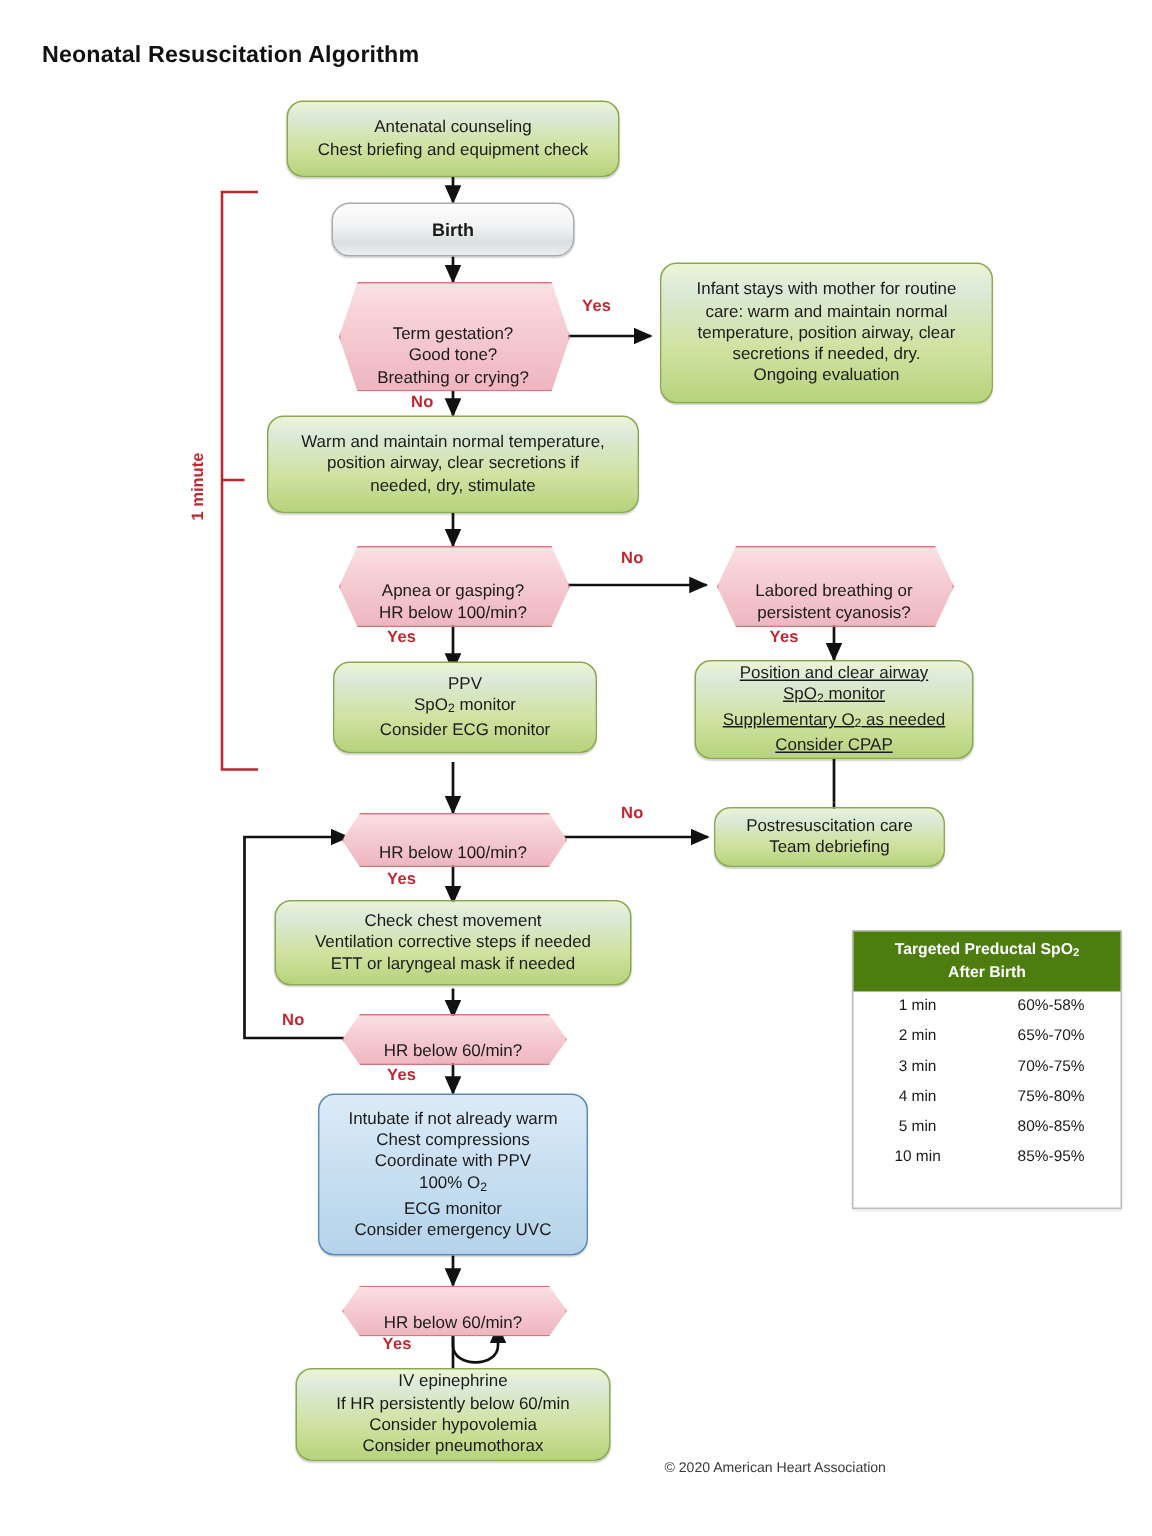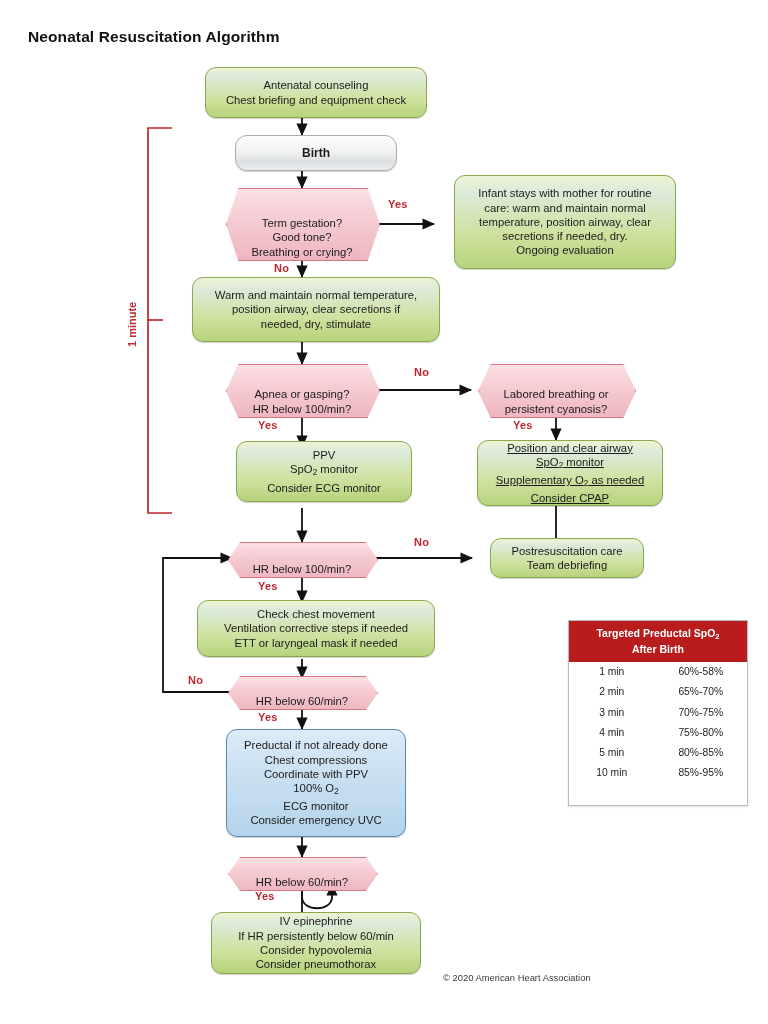--- a/index.html
+++ b/index.html
@@ -21,21 +21,20 @@
 
   
   .node{
     position:absolute;
     box-sizing:border-box;
     display:flex;align-items:center;justify-content:center;
     text-align:center;
     font-size:11.3px;
     line-height:14.3px;
     color:#1b1b1b;
-    margin-left:14px;
   }
   .node .tx{padding:0 8px;width:100%;}
 
   
   .green{
     border:1px solid #8aa94f;
     border-radius:11px;
     background:linear-gradient(180deg,#edf4d4 0%,#dcead9 18%,#cfe2a0 62%,#b7d37c 100%);
     box-shadow:0 1px 1px rgba(0,0,0,.18);
   }
@@ -91,21 +90,21 @@
   
   .tbl{
     position:absolute;
     left:568px;top:620px;width:180px;height:186px;
     border:1px solid #b9bcbe;
     background:#fff;
     box-sizing:border-box;
     box-shadow:0 1px 2px rgba(0,0,0,.12);
   }
   .tbl .thd{
-    background:#b91c1c;color:#fff;
+    background:#4d7c0f;color:#fff;
     font-weight:bold;font-size:10.5px;line-height:13px;
     text-align:center;padding:6px 4px 6px 4px;
   }
   .tbl table{width:100%;border-collapse:collapse;}
   .tbl td{
     font-size:10.3px;color:#1b1b1b;padding:4.6px 0;
   }
   .tbl td.c1{width:48%;text-align:center;}
   .tbl td.c2{width:52%;text-align:center;}
 
@@ -288,21 +287,21 @@
     <div class="hx hex"></div>
     <div class="lbl">
       <div>HR below 60/min?</div>
     </div>
   </div>
   <div class="ynlabel" style="left:188px;top:674px;">No</div>
   <div class="ynlabel" style="left:258px;top:711px;">Yes</div>
 
   <div class="node blue" style="left:212px;top:729px;width:180px;height:108px;">
     <div class="tx">
-      <div>Preductal if not already done</div>
+      <div>Intubate if not already warm</div>
       <div>Chest compressions</div>
       <div>Coordinate with PPV</div>
       <div><span>100% O</span><sub>2</sub><span></span></div>
       <div>ECG monitor</div>
       <div>Consider emergency UVC</div>
     </div>
   </div>
 
   <div class="hexwrap" style="left:228px;top:857px;width:148px;height:32px;">
     <div class="hx hex"></div>

